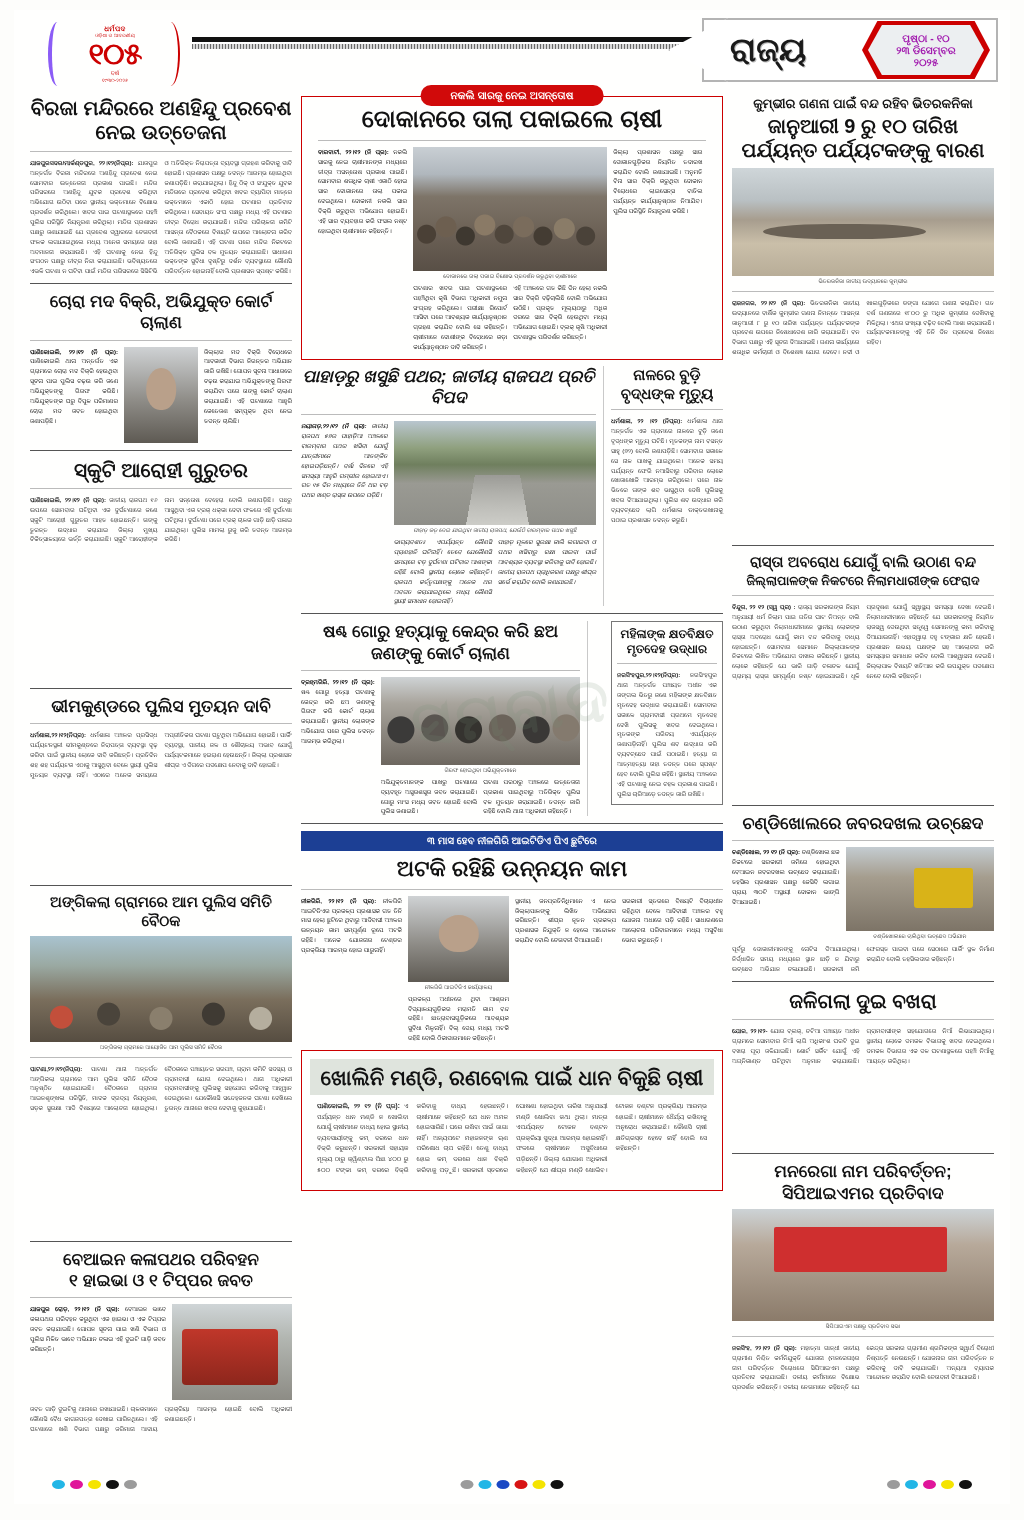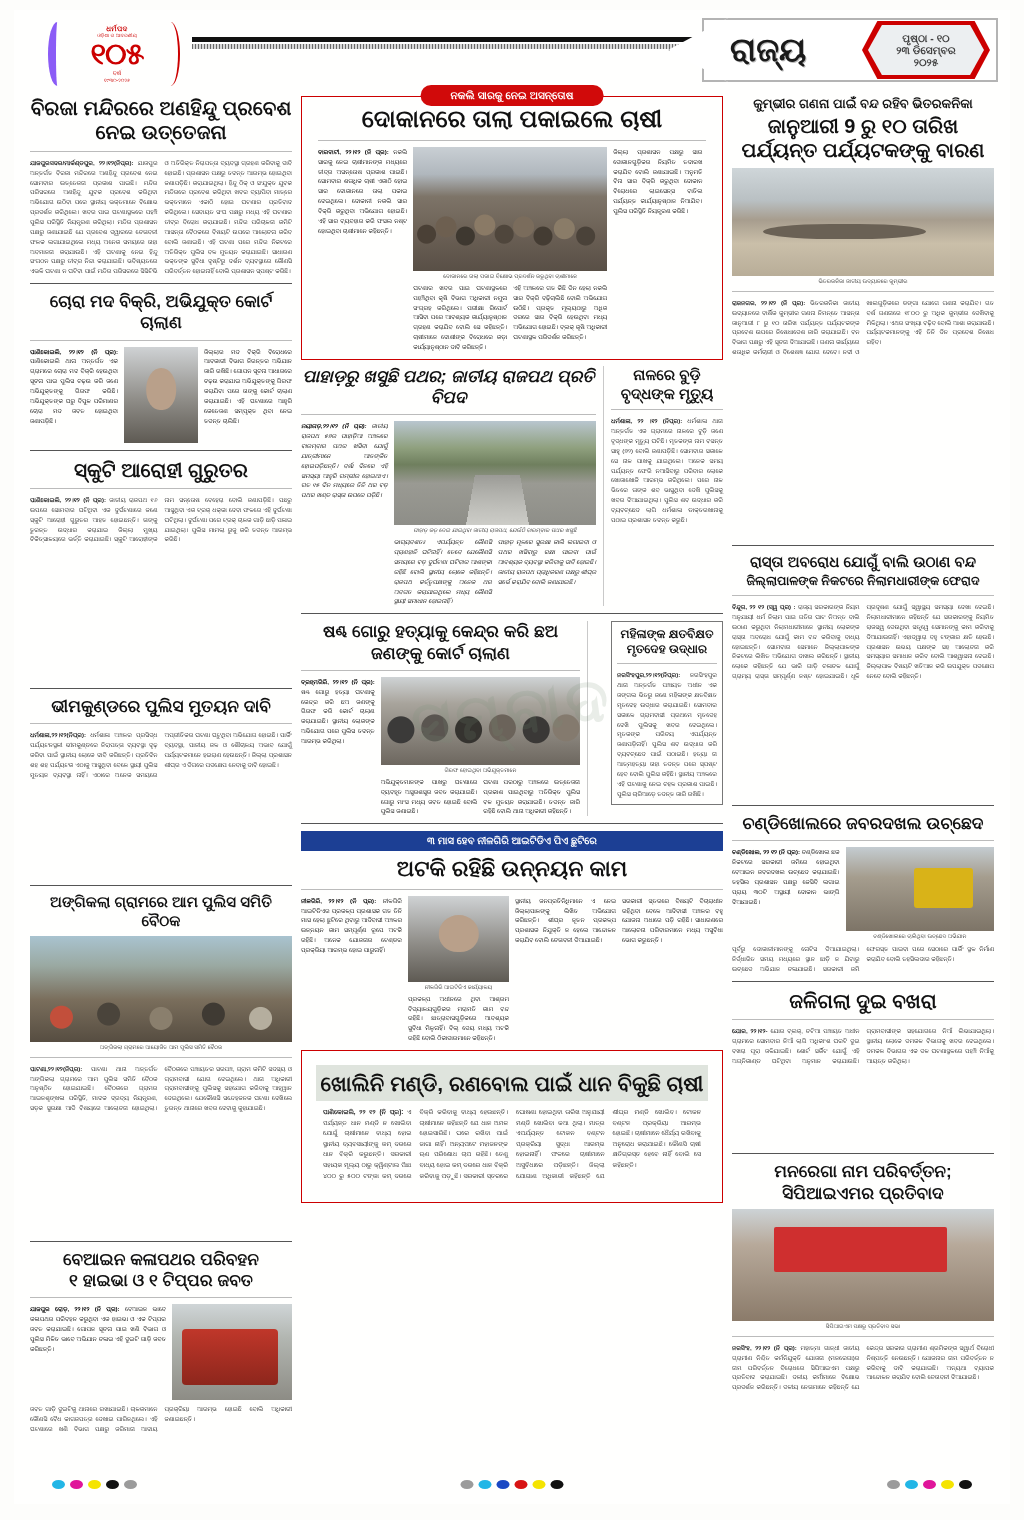--- a/index.html
+++ b/index.html
@@ -11,21 +11,21 @@
     width:1024px; height:1520px; margin:0 auto; position:relative;
     background:#fdfdfb;
     overflow:hidden;
   }
   .sheet { position:absolute; left:14px; top:10px; right:14px; bottom:16px; background:#fffffe; }
 
   
   .masthead { position:relative; height:82px; }
   .logo-box {
     position:absolute; left:34px; top:12px; width:132px; height:64px;
-    border-left:8px solid #8b5cf6; border-right:2px solid #cc0000;
+    border-left:4px solid #8b5cf6; border-right:2px solid #cc0000;
     border-radius:10px/34px;
     display:flex; flex-direction:column; align-items:center; justify-content:center;
     color:#cc0000; line-height:1;
   }
   .logo-top { font-size:7px; letter-spacing:.4px; font-weight:bold; }
   .logo-sub { font-size:5px; margin-top:1px; }
   .logo-main { font-size:30px; font-weight:bold; letter-spacing:-1px; margin:1px 0; }
   .logo-main2 { font-size:6px; color:#cc0000; }
   .logo-bottom { font-size:5px; margin-top:2px; color:#cc0000; }
 
@@ -55,21 +55,21 @@
   .tag-hex {
     position:absolute; right:8px; top:3px; width:128px; height:58px;
     background:#cc0000;
     clip-path:polygon(12% 0,88% 0,100% 50%,88% 100%,12% 100%,0 50%);
     display:flex; align-items:center; justify-content:center;
   }
   .tag-hex-in {
     width:116px; height:50px; background:#eceff1;
     clip-path:polygon(12% 0,88% 0,100% 50%,88% 100%,12% 100%,0 50%);
     display:flex; flex-direction:column; align-items:center; justify-content:center;
-    line-height:1.15; color:#404040;
+    line-height:1.15; color:#a21caf;
   }
   .tag-hex-in span { font-size:10.5px; font-weight:bold; white-space:nowrap; }
 
   
   .grid { position:absolute; left:16px; right:16px; top:86px; bottom:40px;
           display:grid; grid-template-columns:262px 1fr 262px; gap:9px; }
   .col { position:relative; }
 
   
   .hl1 { font-size:20px; font-weight:bold; line-height:1.22; text-align:center; color:#111; }
@@ -170,21 +170,21 @@
   .feat-box { border:1.6px solid #cc0000; padding:8px 16px 7px; position:relative; }
   .ribbon {
     position:absolute; left:50%; top:-12px; transform:translateX(-50%);
     background:#d10a0a; color:#fff; font-size:10.5px; font-weight:bold;
     padding:4px 30px; border-radius:12px; white-space:nowrap;
   }
   .blue-bar {
     background:#1c3f94; color:#fff; font-size:10px; font-weight:bold;
     text-align:center; padding:4px 6px; margin-bottom:5px;
   }
-  .bot-box { border:1.6px solid #cc0000; padding:21px; }
+  .bot-box { border:1.6px solid #cc0000; padding:15px; }
   .bot-ttl-wrap { background:#dfe4dd; padding:6px 4px 5px; margin:-7px -7px 6px; }
 
   .mini-box { border:1px solid #777; padding:5px; }
 
   .watermark {
     position:absolute; left:50%; top:47%; transform:translate(-50%,-50%) rotate(-8deg);
     font-size:62px; color:rgba(120,140,120,.16); font-weight:bold;
     pointer-events:none; white-space:nowrap; letter-spacing:4px;
   }
 

